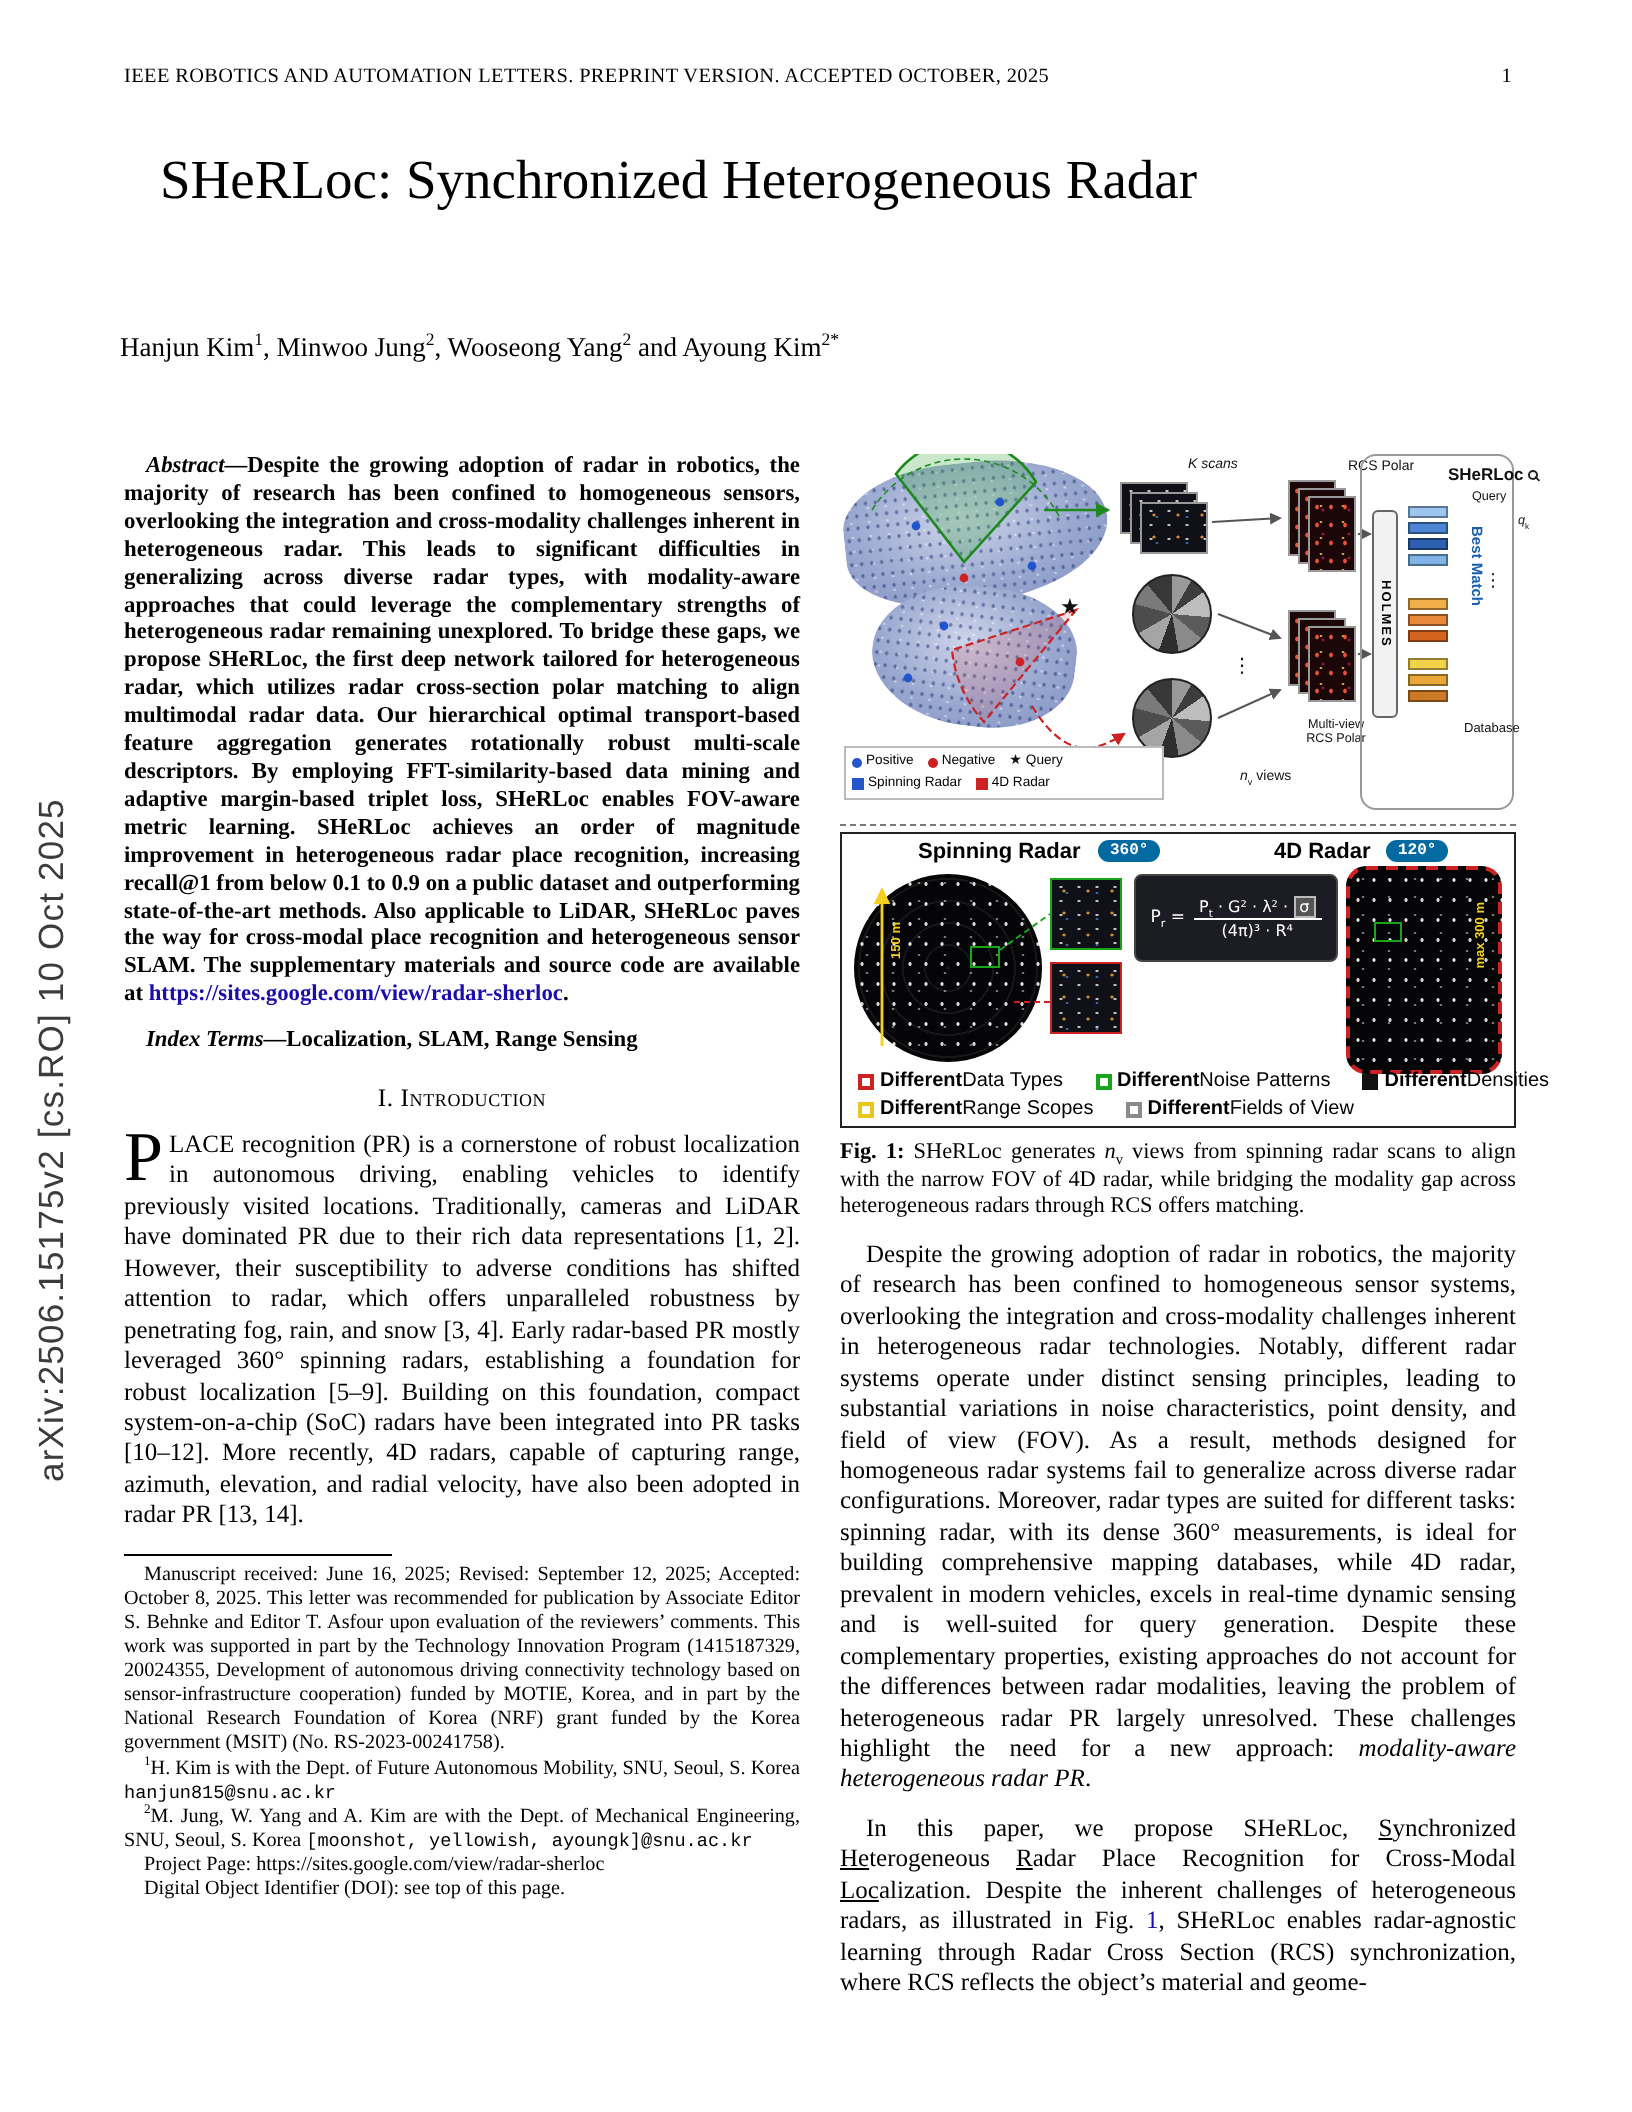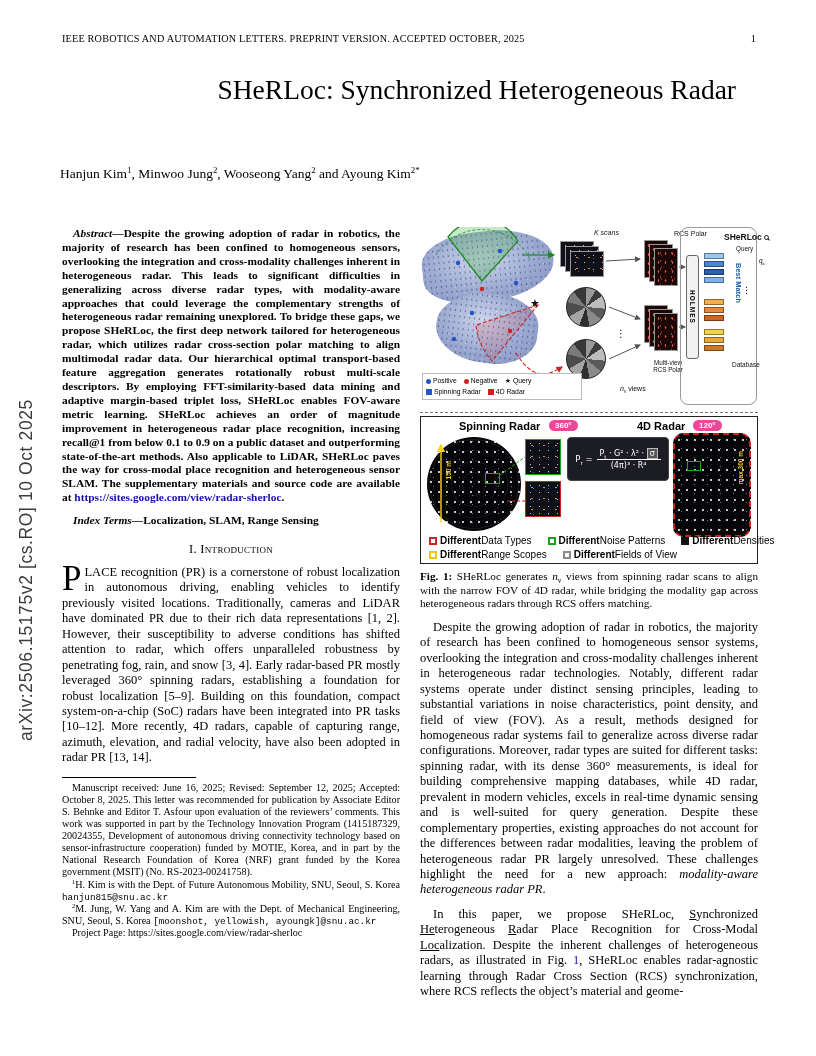--- a/index.html
+++ b/index.html
@@ -11,21 +11,21 @@
   }
   
   #running-head{ position:absolute; top:33px; left:62px; right:60px;
     display:flex; justify-content:space-between; font-size:10.2px; letter-spacing:.2px; }
   
   #arxiv-stamp{ position:absolute; left:12px; top:250px; height:640px; width:28px;
     writing-mode:vertical-rl; transform:rotate(180deg);
     display:flex; align-items:center; justify-content:center;
     font-family:"Liberation Sans",sans-serif; font-size:17.5px; color:#3c3c3c; letter-spacing:.6px; white-space:nowrap;}
   
-  #paper-title{ position:absolute; top:72px; left:80px; right:80px; text-align:right;
+  #paper-title{ position:absolute; top:72px; left:80px; right:80px; text-align:left;
     font-size:27.5px; line-height:1.32; }
   #authors{ position:absolute; top:166px; left:60px; right:60px; text-align:left; font-size:13.5px; }
   sup{ font-size:65%; vertical-align:super; line-height:0;}
   sub{ font-size:65%; vertical-align:sub; line-height:0;}
   
   .col{ position:absolute; top:227px; width:338px; }
   #col-left{ left:62px; }
   #col-right{ left:420px; }
   .abstract{ font-weight:bold; font-size:11.4px; line-height:1.22; text-align:justify; text-indent:11px;}
   .abs-label{ font-style:italic; }
@@ -98,22 +98,22 @@
   .legend-top .row{ display:flex; gap:7px; align-items:center; line-height:1.55;}
   .dot{ width:5px; height:5px; border-radius:50%; display:inline-block; margin-right:2px;}
   .dot-b{ background:#2255cc;} .dot-r{ background:#cc2222;}
   .sqi{ width:6px; height:6px; display:inline-block; margin-right:2px;}
   .sqi-b{ background:#2255cc;} .sqi-r{ background:#cc2222;}
   .star{ color:#111; font-size:7px; margin-right:2px;}
   .mag{ width:5px; height:5px; border:1.2px solid #222; border-radius:50%; position:relative; display:inline-block; margin-left:2px;}
   .mag::after{ content:''; position:absolute; width:3.4px; height:1.2px; background:#222; transform:rotate(45deg); right:-2.8px; bottom:-1.4px;}
   
   .fig-title{ position:absolute; font-size:11px; font-weight:bold;}
-  .badge{ position:absolute; font-size:8px; font-weight:bold; color:#fff; background:#ec4899;
-    border-radius:8px; padding:1px 6px;}
+  .badge{ position:absolute; font-size:8px; font-weight:bold; color:#fff; background:#0369a1;
+    border-radius:8px; padding:1px 6px;font-family:Liberation Mono, monospace;}
   #spin-img{ left:6px; top:20px; width:94px; height:94px; border-radius:50%;
     background-image:
       repeating-radial-gradient(circle at 50% 50%, rgba(255,255,255,.07) 0 1px, transparent 1px 11px),
       radial-gradient(rgba(255,255,255,.85) .6px, transparent 1px),
       radial-gradient(rgba(255,255,255,.45) .5px, transparent .9px);
     background-color:#050507; background-size:100% 100%, 8px 10px, 13px 9px;}
   .gbox{ position:absolute; border:1.6px solid #19a519;}
   .patch{ position:absolute; width:36px; height:36px;}
   .p-green{ border:1.8px solid #19a519;}
   .p-red{ border:1.8px solid #cc2222;}
@@ -167,20 +167,21 @@
     <span class="sc">Introduction</span>
   </div>
   <p class="body-p">
     <span class="dropcap">P</span><span>LACE recognition (PR) is a cornerstone of robust localization in autonomous driving, enabling vehicles to identify previously visited locations. Traditionally, cameras and LiDAR have dominated PR due to their rich data representations [1, 2]. However, their susceptibility to adverse conditions has shifted attention to radar, which offers unparalleled robustness by penetrating fog, rain, and snow [3, 4]. Early radar-based PR mostly leveraged 360° spinning radars, establishing a foundation for robust localization [5–9]. Building on this foundation, compact system-on-a-chip (SoC) radars have been integrated into PR tasks [10–12]. More recently, 4D radars, capable of capturing range, azimuth, elevation, and radial velocity, have also been adopted in radar PR [13, 14].</span>
   </p>
   <div class="fnrule"></div>
   <p class="fn">Manuscript received: June 16, 2025; Revised: September 12, 2025; Accepted: October 8, 2025. This letter was recommended for publication by Associate Editor S. Behnke and Editor T. Asfour upon evaluation of the reviewers’ comments. This work was supported in part by the Technology Innovation Program (1415187329, 20024355, Development of autonomous driving connectivity technology based on sensor-infrastructure cooperation) funded by MOTIE, Korea, and in part by the National Research Foundation of Korea (NRF) grant funded by the Korea government (MSIT) (No. RS-2023-00241758).</p>
   <p class="fn"><sup>1</sup><span>H. Kim is with the Dept. of Future Autonomous Mobility, SNU, Seoul, S. Korea </span><span class="mono">hanjun815@snu.ac.kr</span></p>
   <p class="fn"><sup>2</sup><span>M. Jung, W. Yang and A. Kim are with the Dept. of Mechanical Engineering, SNU, Seoul, S. Korea </span><span class="mono">[moonshot, yellowish, ayoungk]@snu.ac.kr</span></p>
   <p class="fn">Project Page: https://sites.google.com/view/radar-sherloc</p>
+  <p class="fn">Digital Object Identifier (DOI): see top of this page.</p>
 </div>
 
 <div id="col-right" class="col">
 
   <div id="fig1">
 
     <div class="panel-top">
 
       <div class="blob" style="left:2px; top:4px; width:132px; height:70px; border-radius:46% 54% 58% 42%; transform:rotate(-6deg);"></div>
       <div class="blob" style="left:16px; top:66px; width:102px; height:70px; border-radius:55% 45% 48% 52%; transform:rotate(7deg);"></div>

